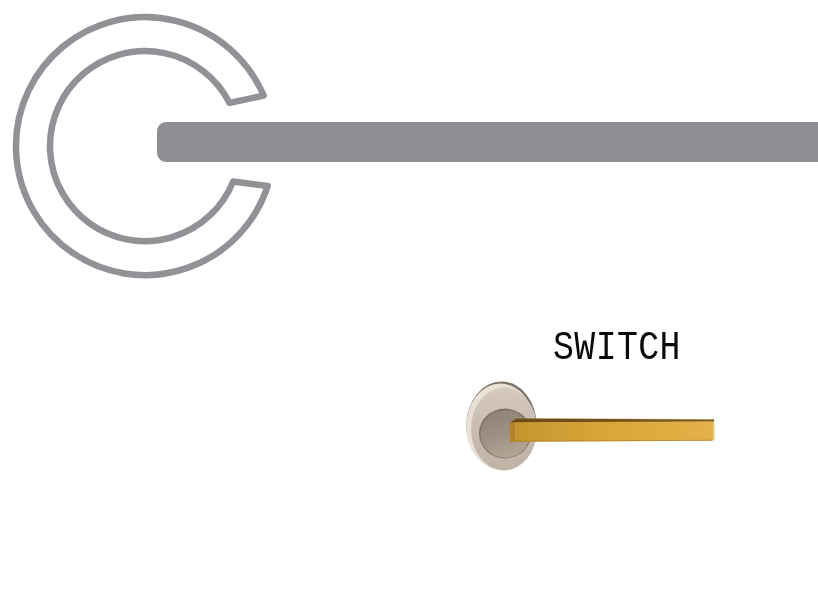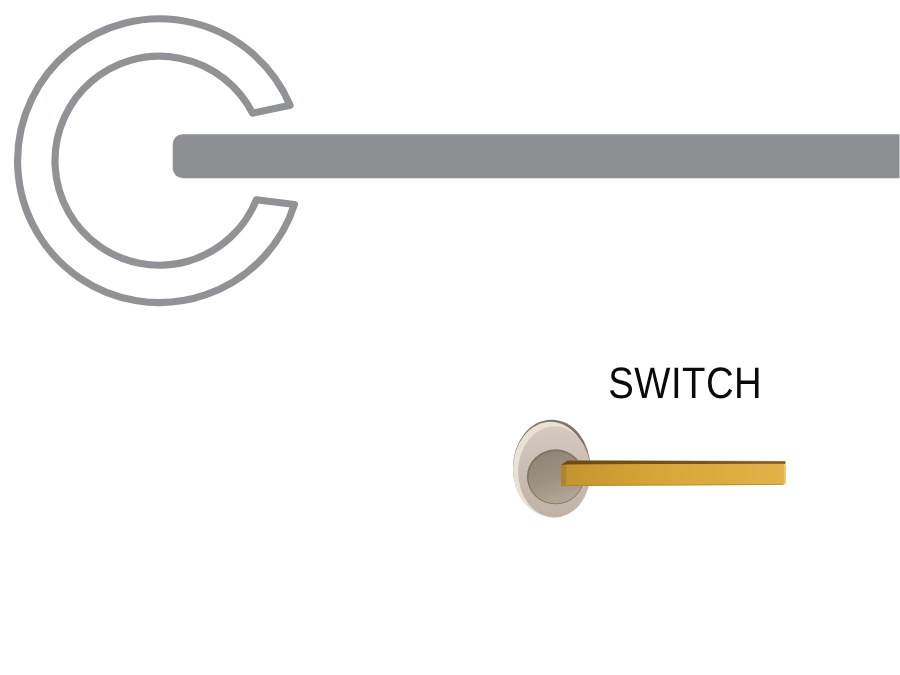--- a/index.html
+++ b/index.html
@@ -1,21 +1,21 @@
 <!DOCTYPE html>
 <html><head>
 <meta charset="utf-8">
 <style>
   html,body{margin:0;padding:0;background:#ffffff;}
   .canvas{
     position:relative;
     width:818px;height:614px;
     background:#ffffff;
     overflow:hidden;
-    font-family:Liberation Sans, sans-serif;
+    font-family:Liberation Mono, monospace;
   }
   .c-logo{
     position:absolute;left:0;top:0;width:310px;height:300px;
   }
   .divider-bar{
     position:absolute;left:157px;top:122px;width:661px;height:40px;
     background:#8d8f93;
     border-radius:9px 0 0 9px;
   }
   .product-title{

